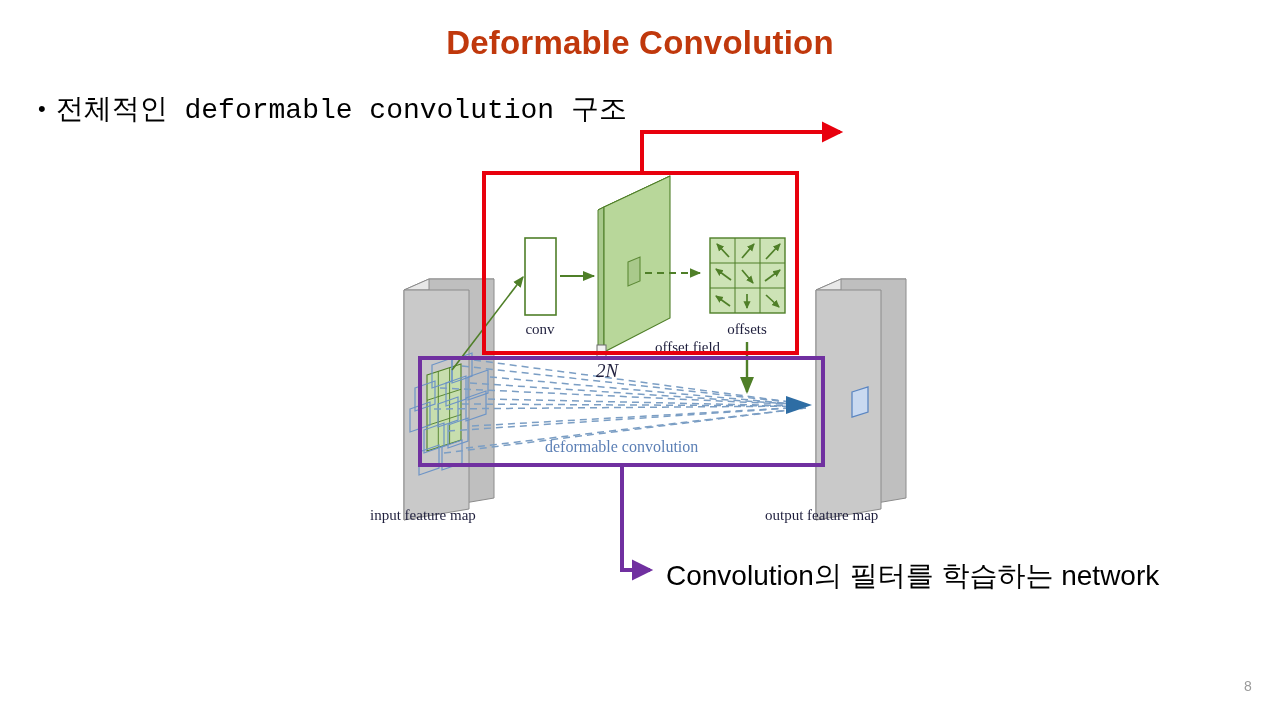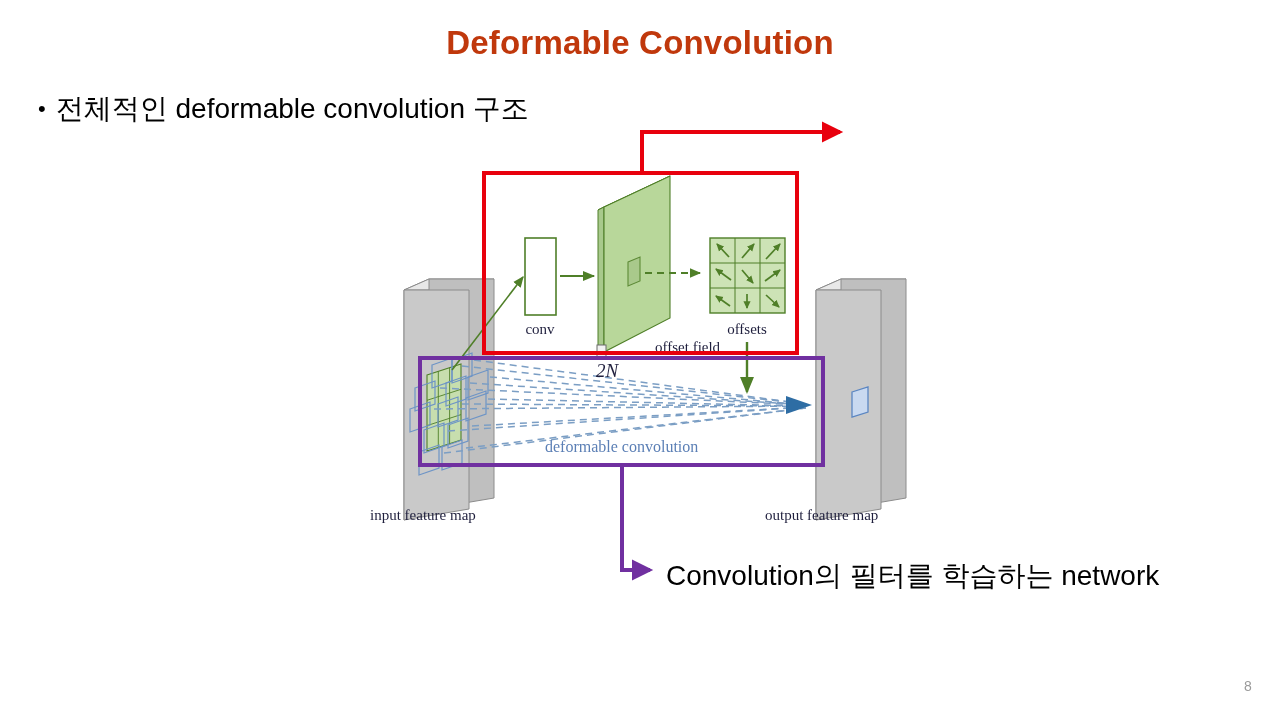--- a/index.html
+++ b/index.html
@@ -46,20 +46,21 @@
     font-size: 22px;
     line-height: 1;
     color: #000000;
     position: relative;
     top: -2px;
   }
   #bullet-text {
     font-size: 28px;
     color: #000000;
     white-space: nowrap;
+    font-family: Liberation Mono, monospace;
   }
   #annotation-offset {
     position: absolute;
     left: 857px;
     top: 120px;
     font-size: 21px;
     color: #000000;
     white-space: nowrap;
   }
   #annotation-conv {

